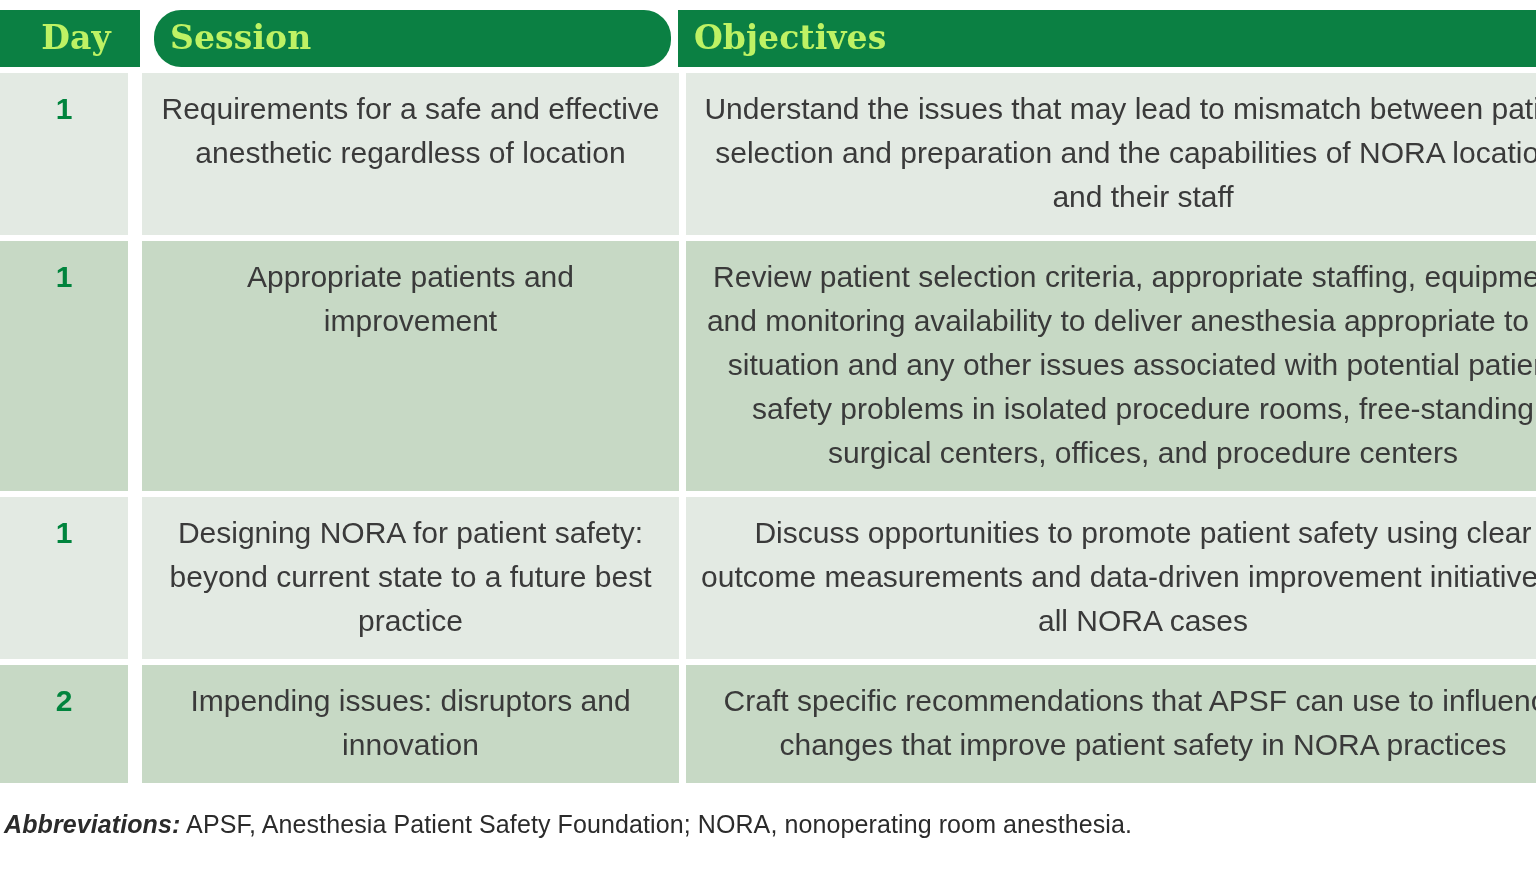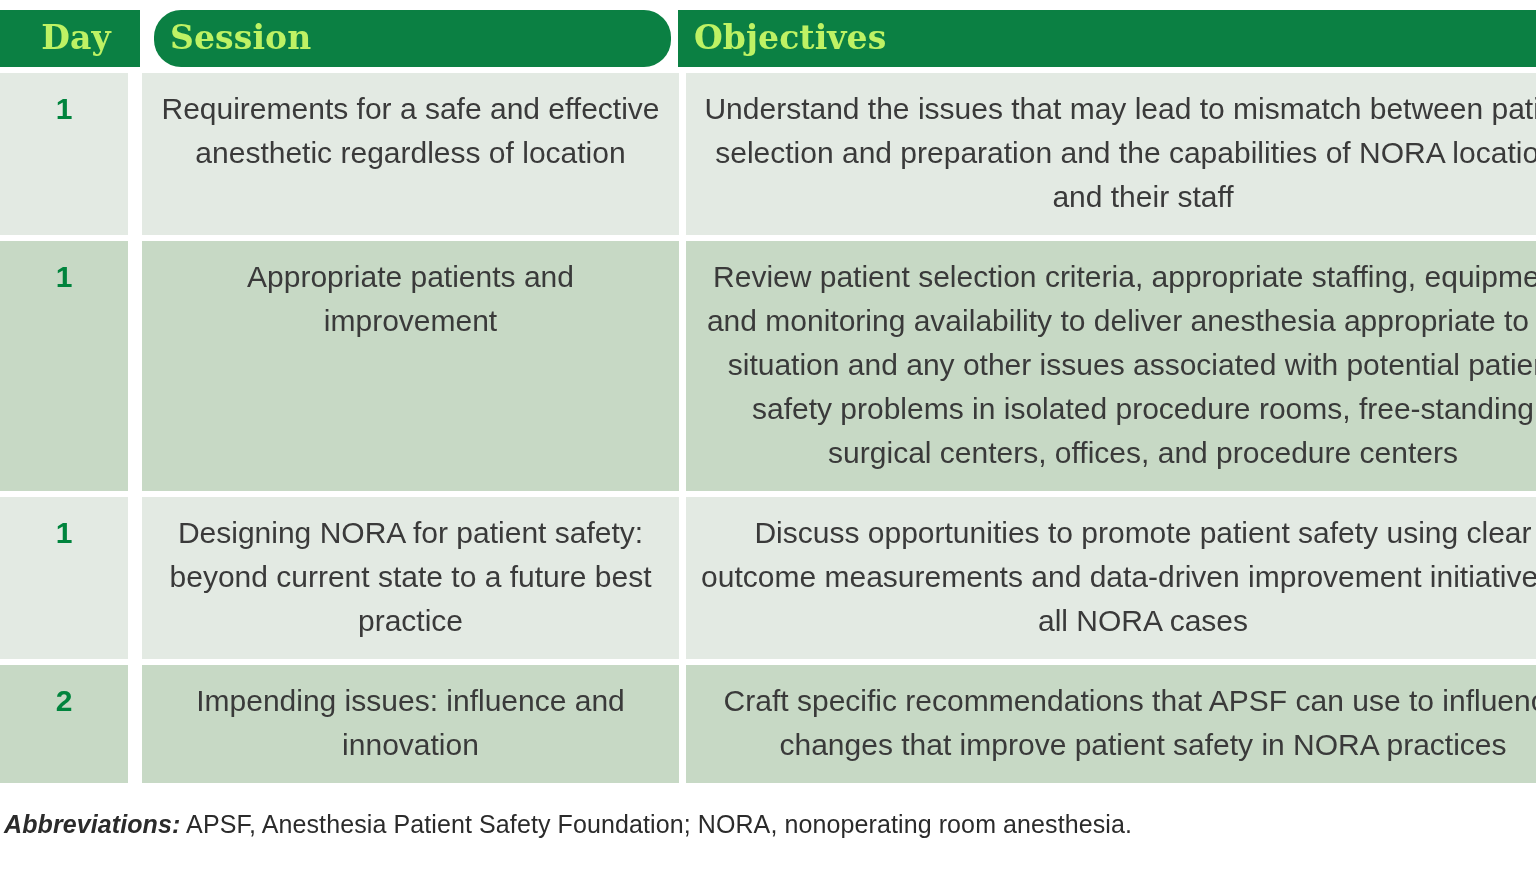--- a/index.html
+++ b/index.html
@@ -142,21 +142,21 @@
       <div class="c-sess cell cell-sess">Designing NORA for patient safety: beyond current state to a future best practice</div>
       <div class="c-gap2"></div>
       <div class="c-obj cell cell-obj">Discuss opportunities to promote patient safety using clear outcome measurements and data-driven improvement initiatives in all NORA cases</div>
     </div>
 
     <div class="sep-row"></div>
 
     <div class="trow shade-dark">
       <div class="c-day cell cell-day">2</div>
       <div class="c-gap"></div>
-      <div class="c-sess cell cell-sess">Impending issues: influence and innovation</div>
+      <div class="c-sess cell cell-sess">Impending issues: disruptors and innovation</div>
       <div class="c-gap2"></div>
       <div class="c-obj cell cell-obj">Craft specific recommendations that APSF can use to influence changes that improve patient safety in NORA practices</div>
     </div>
 
   </div>
 
   <div class="footnote"><b>Abbreviations:</b><span> APSF, Anesthesia Patient Safety Foundation; NORA, nonoperating room anesthesia.</span></div>
 
 </div>
 

